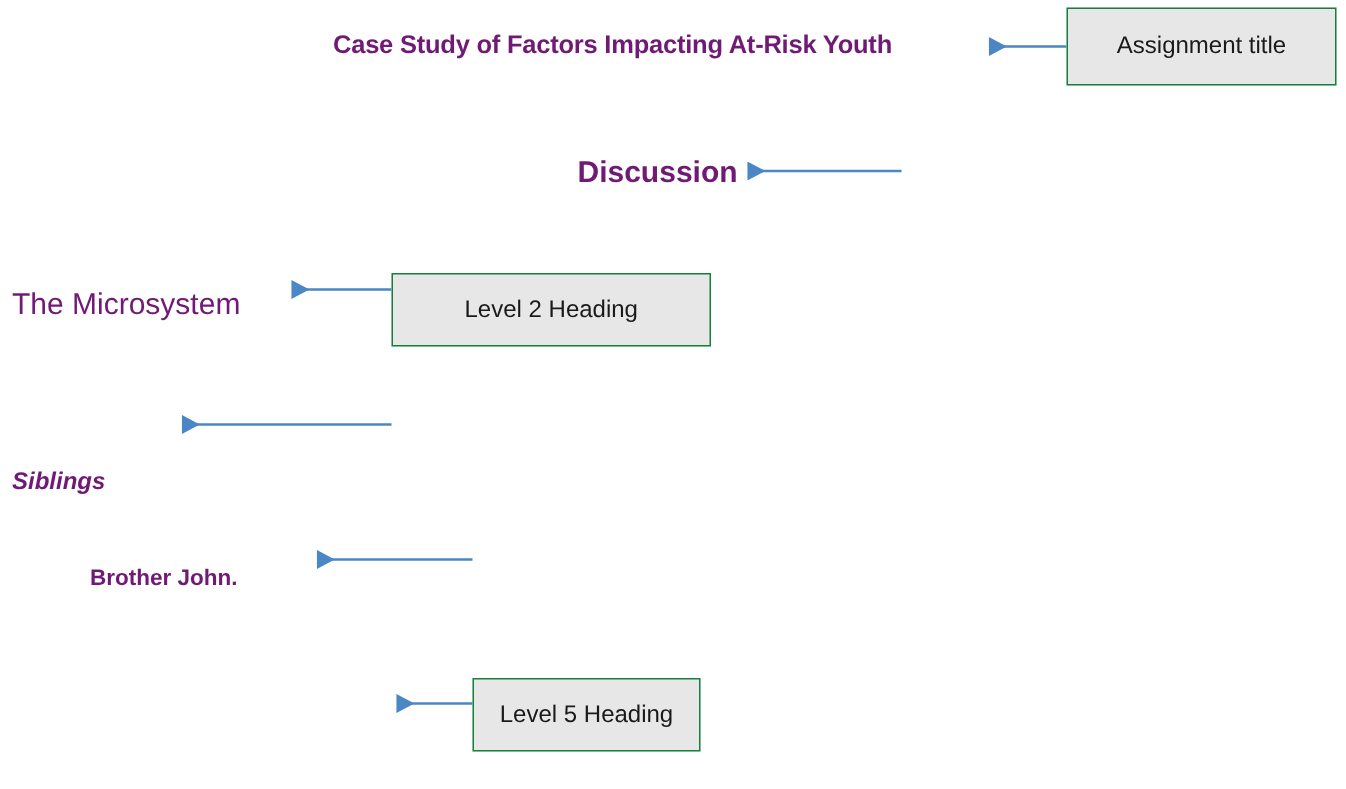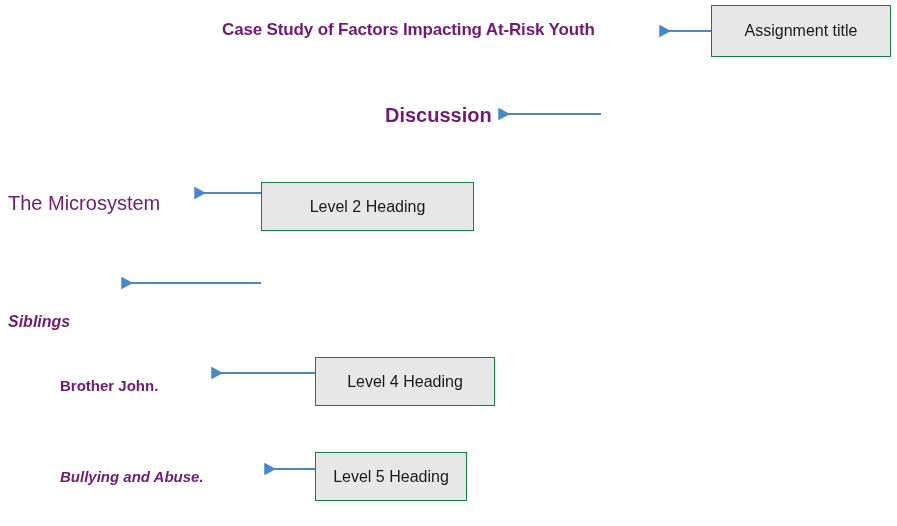--- a/index.html
+++ b/index.html
@@ -113,19 +113,17 @@
 
   <div class="heading-sample h-l2" style="left:8px; top:193px;">The Microsystem</div>
 
   <div class="label-box" style="left:261px; top:182px; width:213px; height:49px;">Level 2 Heading</div>
 
   <div class="heading-sample h-l3" style="left:8px; top:290px;margin-top:24px;">Siblings</div>
 
 
   <div class="heading-sample h-l4" style="left:60px; top:378px;text-align:right;">Brother John.</div>
 
-  <div class="label-box" style="left:315px; top:357px; width:180px; height:49px;">Level 4 Heading</div>
 
-  <div class="heading-sample h-l5" style="left:60px; top:469px;">Bullying and Abuse.</div>
 
   <div class="label-box" style="left:315px; top:452px; width:152px; height:49px;">Level 5 Heading</div>
 
 </div>
 
 </body></html>

